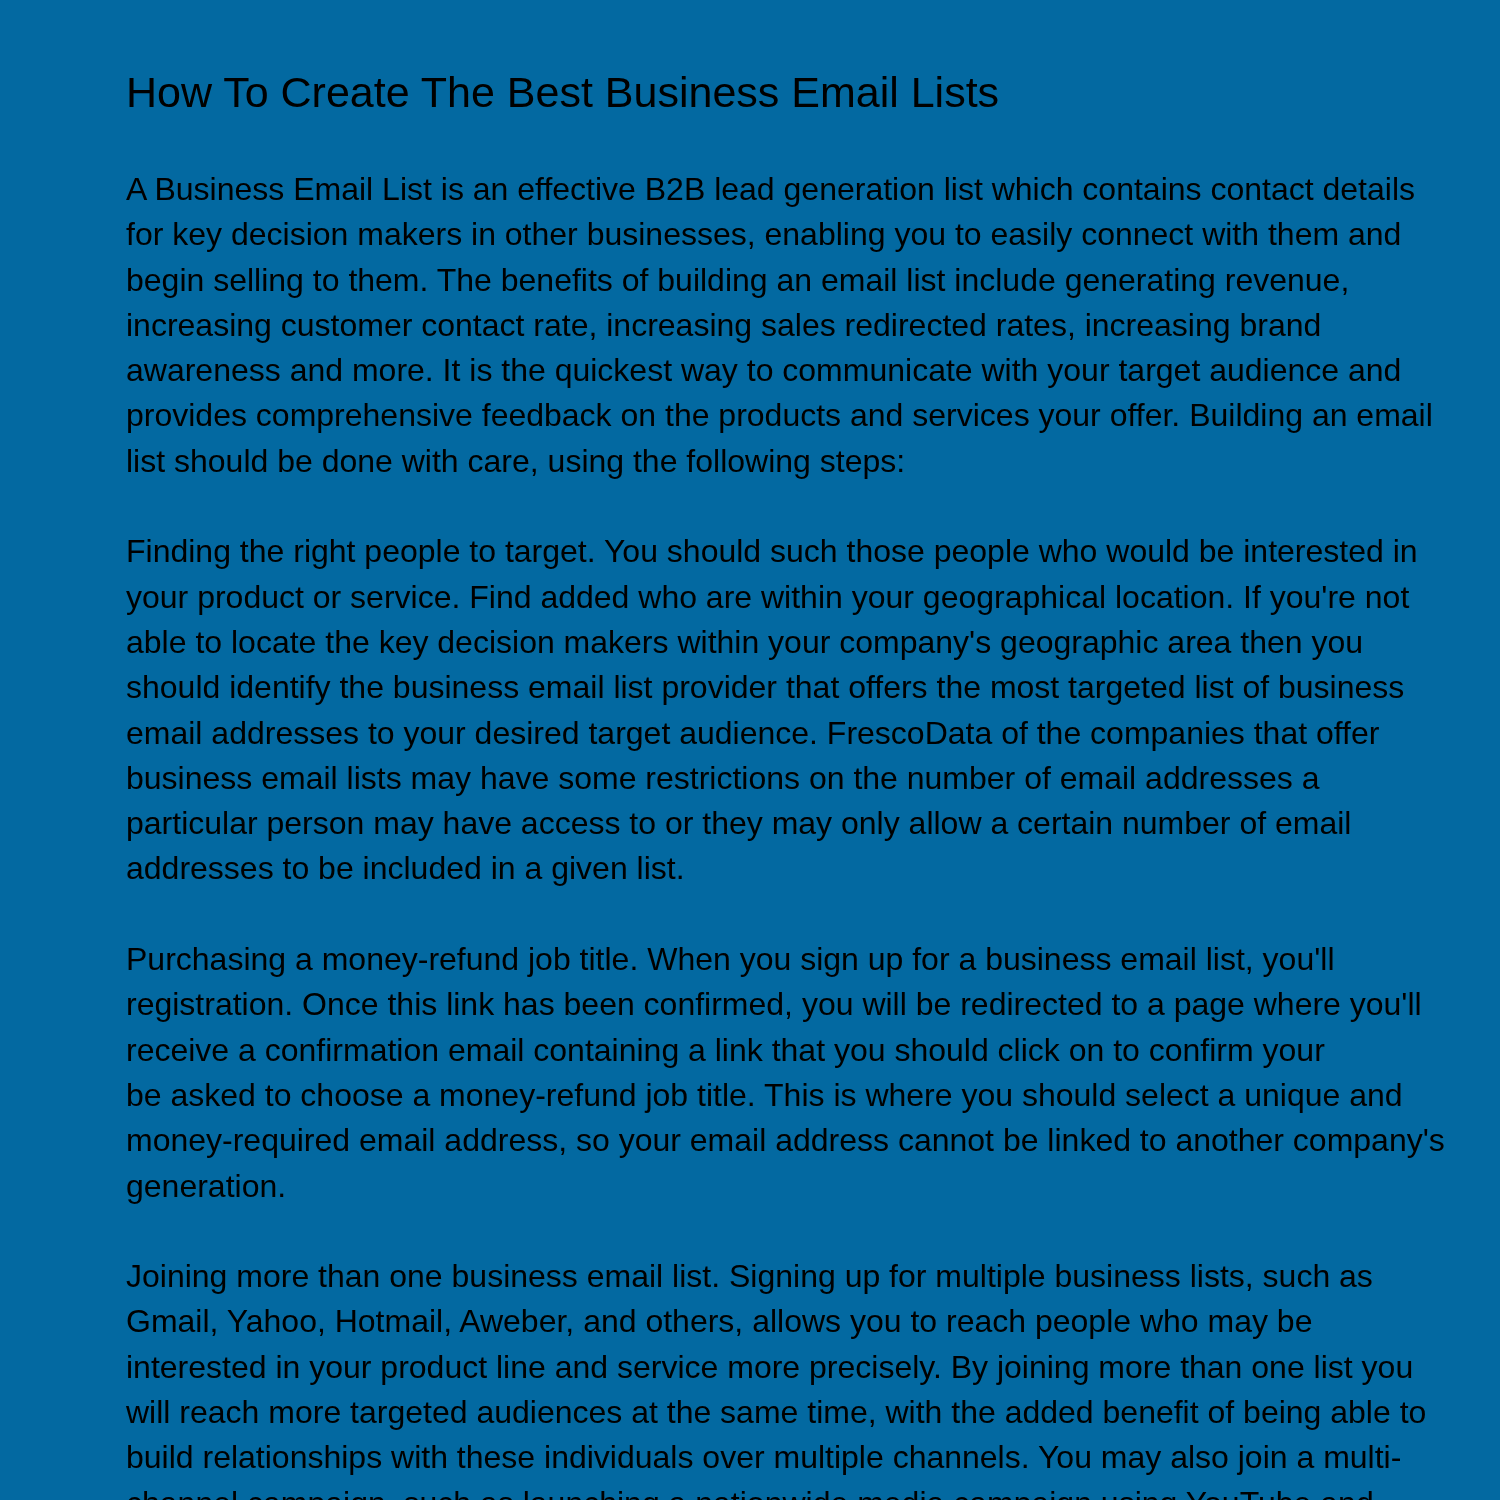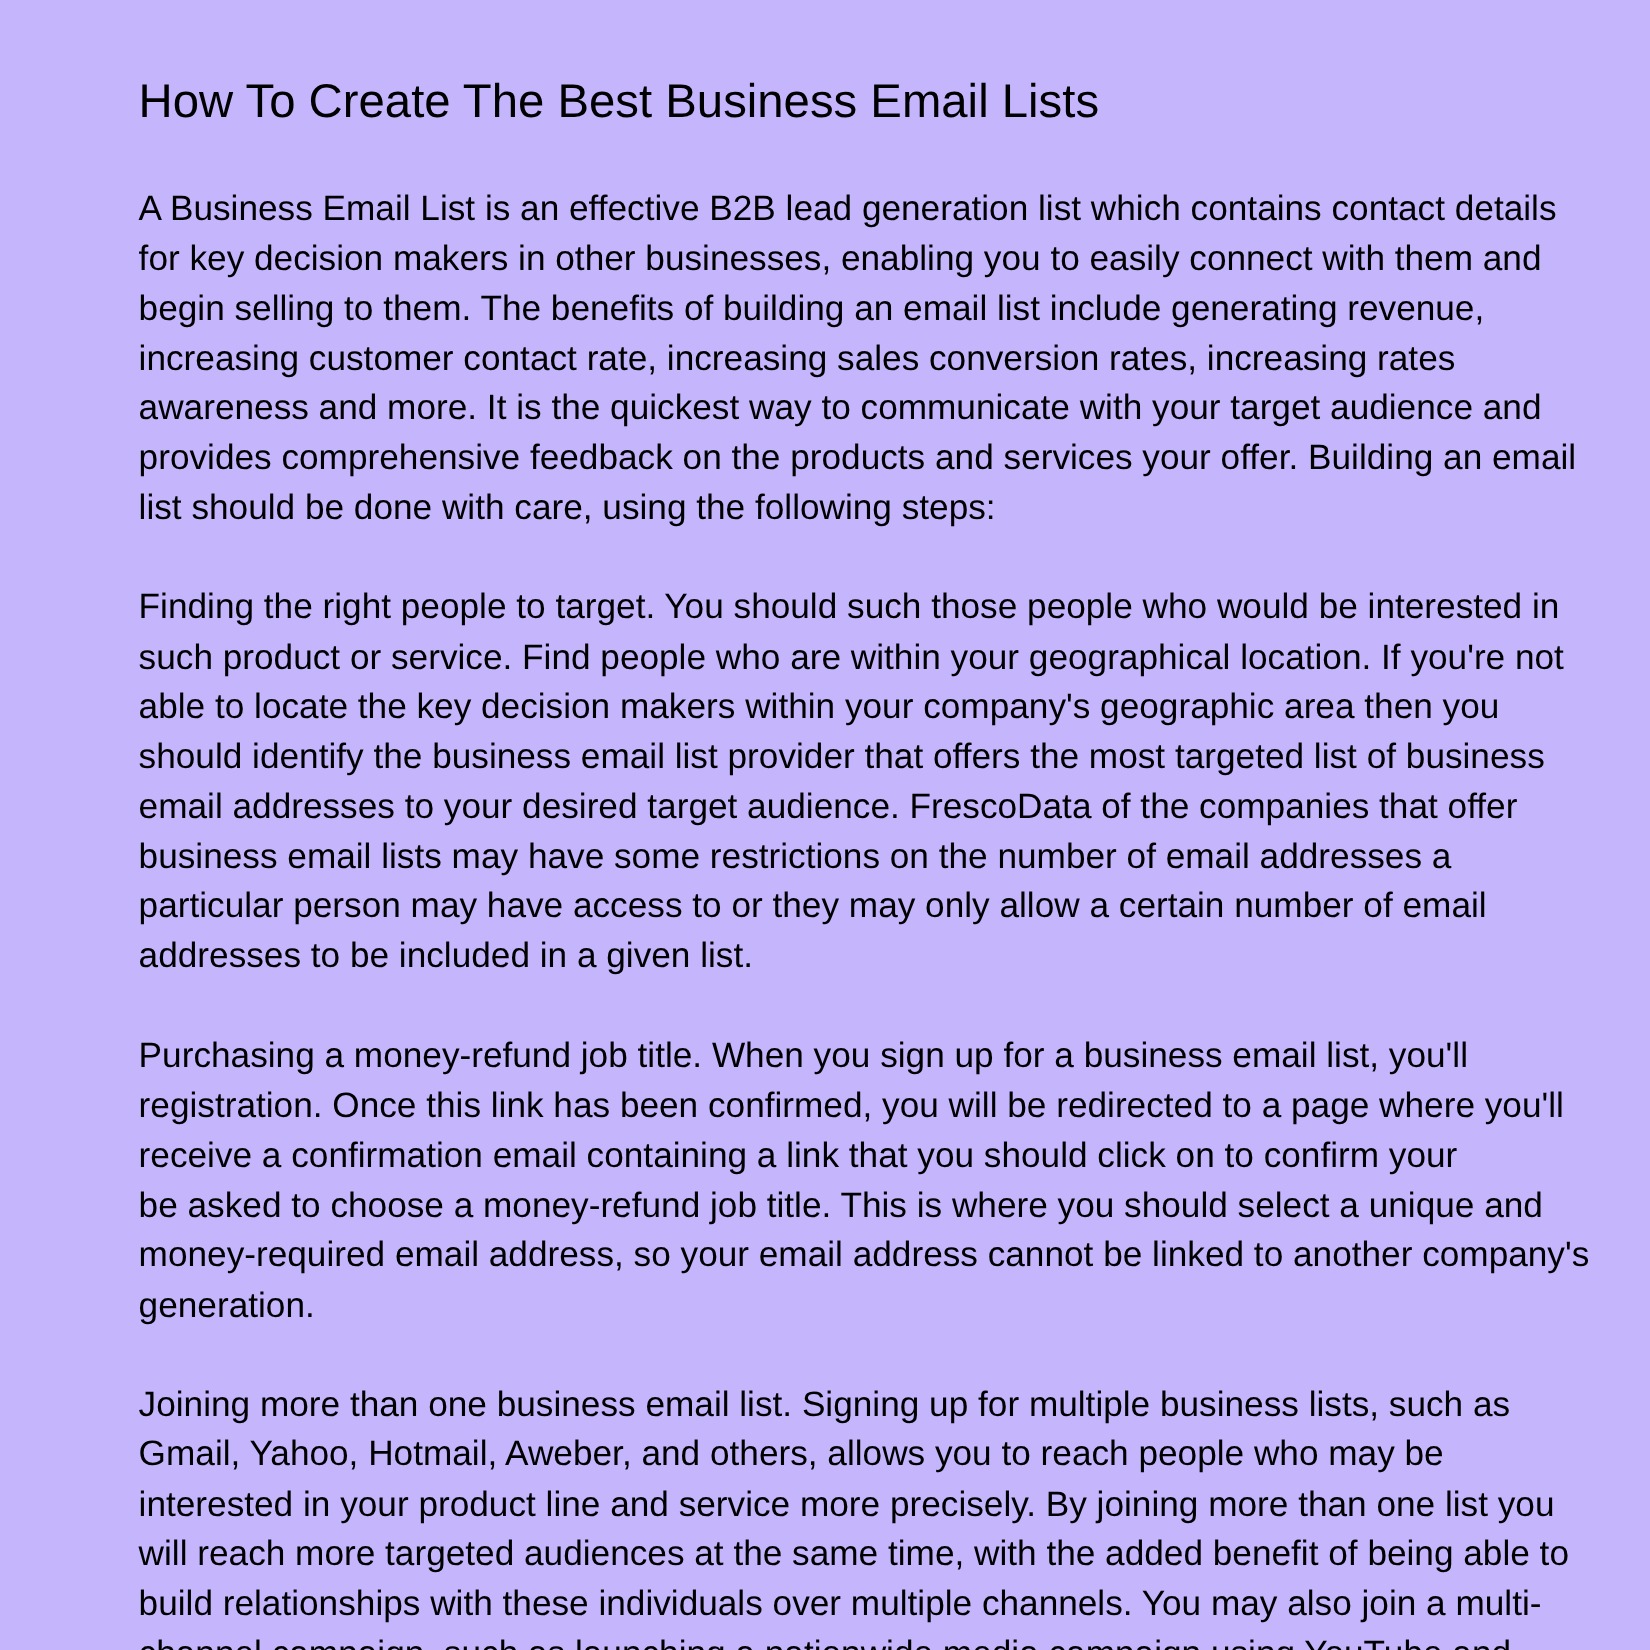--- a/index.html
+++ b/index.html
@@ -14,21 +14,21 @@
     position: relative;
     font-family: "Liberation Sans", sans-serif;
     color: #000000;
   }
   .page {
     position: absolute;
     left: 0;
     top: 0;
     width: 1500px;
     height: 1500px;
-    background: #c4b5fd;
+    background: #0369a1;
     overflow: hidden;
   }
   .title {
     position: absolute;
     left: 126px;
     top: 66px;
     margin: 0;
     font-size: 43px;
     font-weight: normal;
     line-height: 52px;
@@ -57,29 +57,29 @@
 
 <div class="page">
   <h1 class="title">How To Create The Best Business Email Lists</h1>
 
   <div class="body-text">
 
     <p class="para">
       <span class="line">A Business Email List is an effective B2B lead generation list which contains contact details</span>
       <span class="line">for key decision makers in other businesses, enabling you to easily connect with them and</span>
       <span class="line">begin selling to them. The benefits of building an email list include generating revenue,</span>
-      <span class="line">increasing customer contact rate, increasing sales conversion rates, increasing rates</span>
+      <span class="line">increasing customer contact rate, increasing sales redirected rates, increasing brand</span>
       <span class="line">awareness and more. It is the quickest way to communicate with your target audience and</span>
       <span class="line">provides comprehensive feedback on the products and services your offer. Building an email</span>
       <span class="line">list should be done with care, using the following steps:</span>
     </p>
 
     <p class="para">
       <span class="line">Finding the right people to target. You should such those people who would be interested in</span>
-      <span class="line">such product or service. Find people who are within your geographical location. If you're not</span>
+      <span class="line">your product or service. Find added who are within your geographical location. If you're not</span>
       <span class="line">able to locate the key decision makers within your company's geographic area then you</span>
       <span class="line">should identify the business email list provider that offers the most targeted list of business</span>
       <span class="line">email addresses to your desired target audience. FrescoData of the companies that offer</span>
       <span class="line">business email lists may have some restrictions on the number of email addresses a</span>
       <span class="line">particular person may have access to or they may only allow a certain number of email</span>
       <span class="line">addresses to be included in a given list.</span>
     </p>
 
     <p class="para">
       <span class="line">Purchasing a money-refund job title. When you sign up for a business email list, you'll</span>

